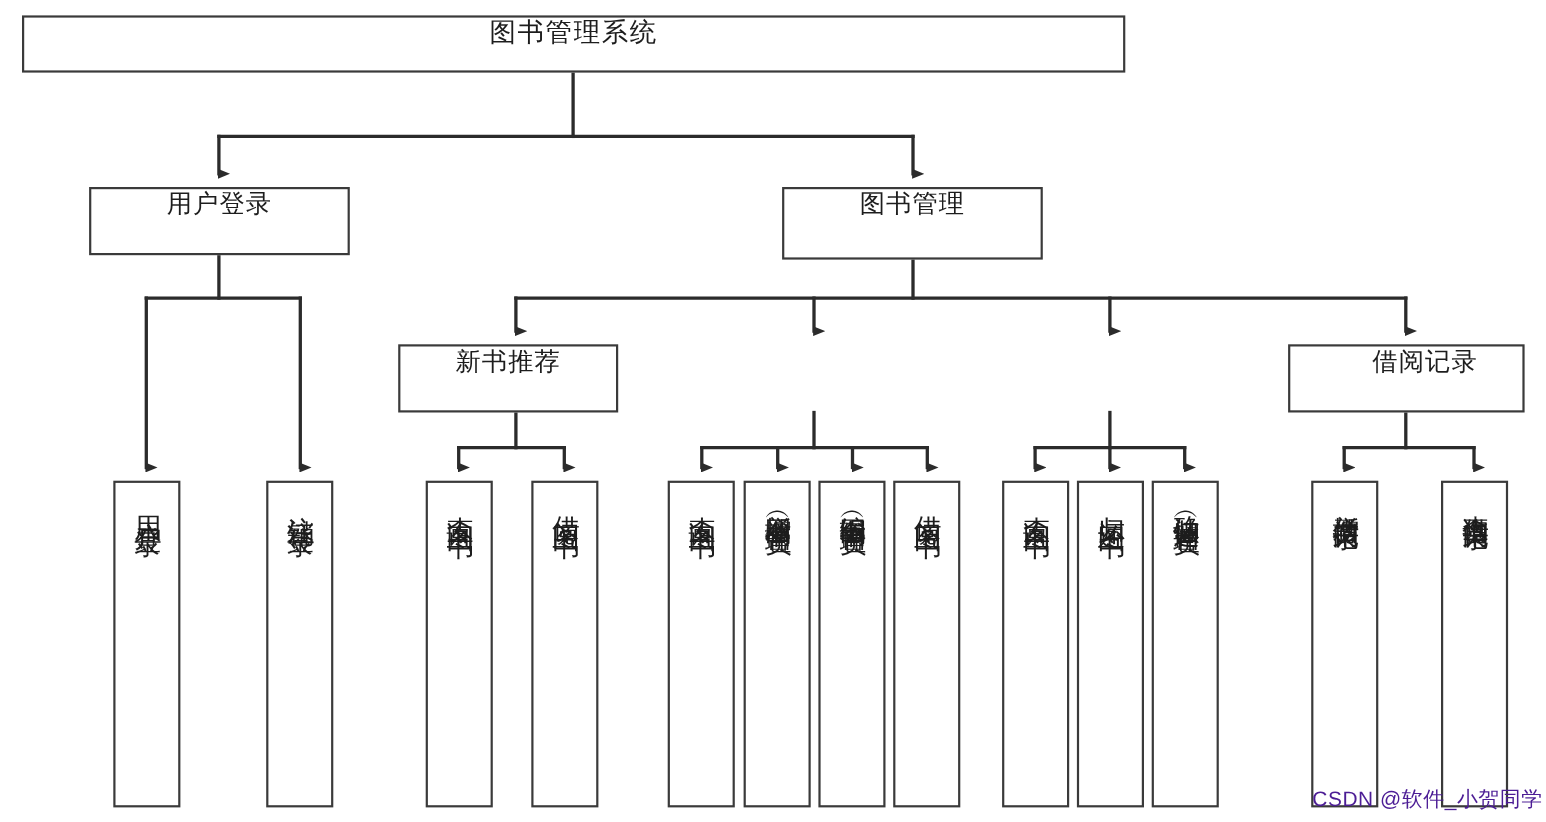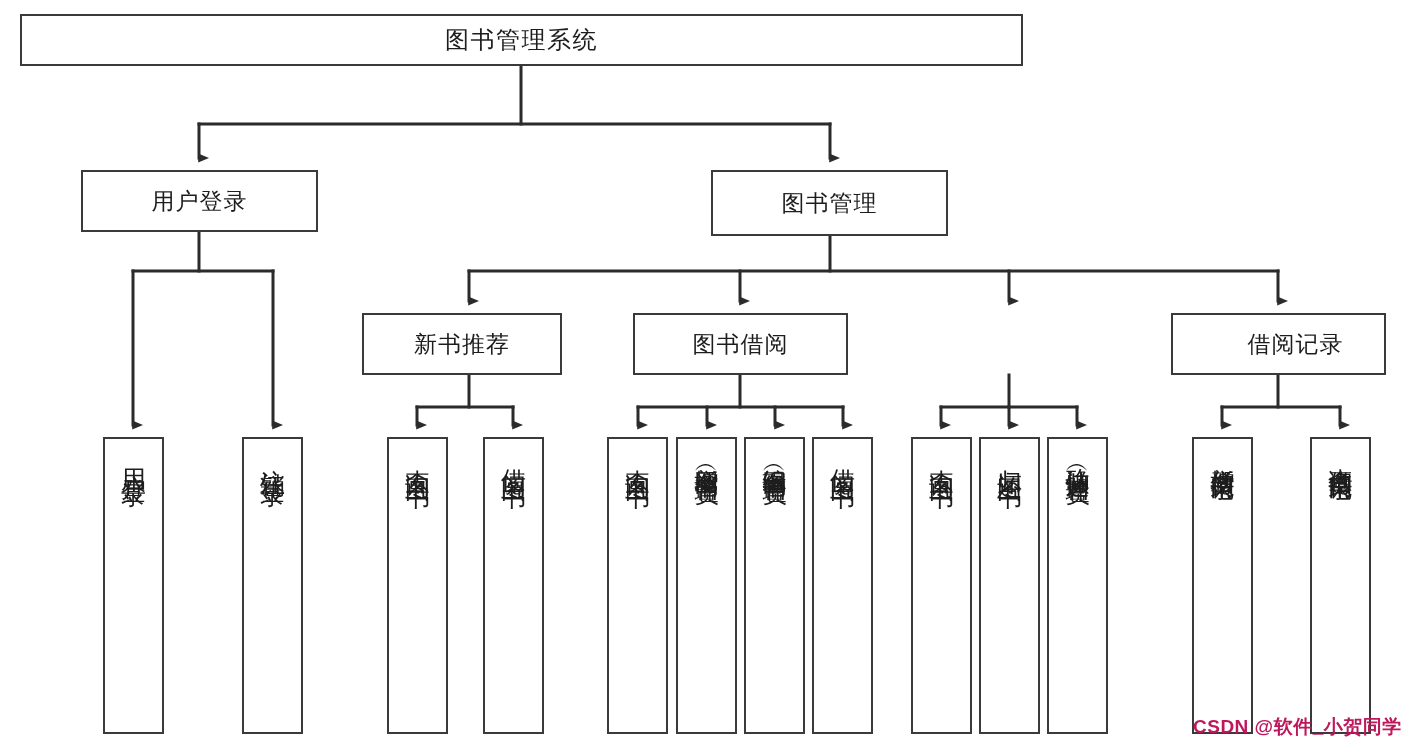--- a/index.html
+++ b/index.html
@@ -24,21 +24,21 @@
     width: 1405px;
     height: 747px;
     pointer-events: none;
   }
   .node {
     position: absolute;
     box-sizing: border-box;
     background: #ffffff;
     border: 2.5px solid #3a3a3a;
     display: flex;
-    align-items: center;
+    align-items: flex-start;
     justify-content: center;
     color: #1d1d1d;
     z-index: 2;
   }
   .node .label {
     display: block;
     text-align: center;
     line-height: 1.15;
     white-space: nowrap;
   }
@@ -64,25 +64,24 @@
     line-height: 1;
     white-space: nowrap;
   }
   .node.v.tall-text .label {
     font-size: 24px;
     letter-spacing: 2px;
   }
   .watermark {
     position: absolute;
     font-size: 19px;
-    color: #be185d;
+    color: #4c1d95;
     white-space: nowrap;
     z-index: 5;
     letter-spacing: 0.5px;
-    font-weight: bold;
   }
 </style>
 </head>
 <body>
 
 <div id="canvas">
 
   <svg id="edges" viewBox="0 0 1405 747" width="1405" height="747" xmlns="http://www.w3.org/2000/svg">
     <defs>
       <marker id="arrow" markerWidth="9" markerHeight="11" refX="4.5" refY="10.2" orient="auto-start-reverse" markerUnits="userSpaceOnUse">
@@ -144,23 +143,20 @@
   </div>
 
   <div class="node h" style="left:711px; top:170px; width:237px; height:66px;">
     <span class="label">图书管理</span>
   </div>
 
   <div class="node h" style="left:362px; top:313px; width:200px; height:62px;">
     <span class="label">新书推荐</span>
   </div>
 
-  <div class="node h" style="left:633px; top:313px; width:215px; height:62px;">
-    <span class="label">图书借阅</span>
-  </div>
 
 
   <div class="node h" style="left:1171px; top:313px; width:215px; height:62px;padding-left:34px;">
     <span class="label">借阅记录</span>
   </div>
 
   <div class="node v" style="left:103px; top:437px; width:61px; height:297px;">
     <span class="label">用户登录</span>
   </div>
   <div class="node v" style="left:242px; top:437px; width:61px; height:297px;">

